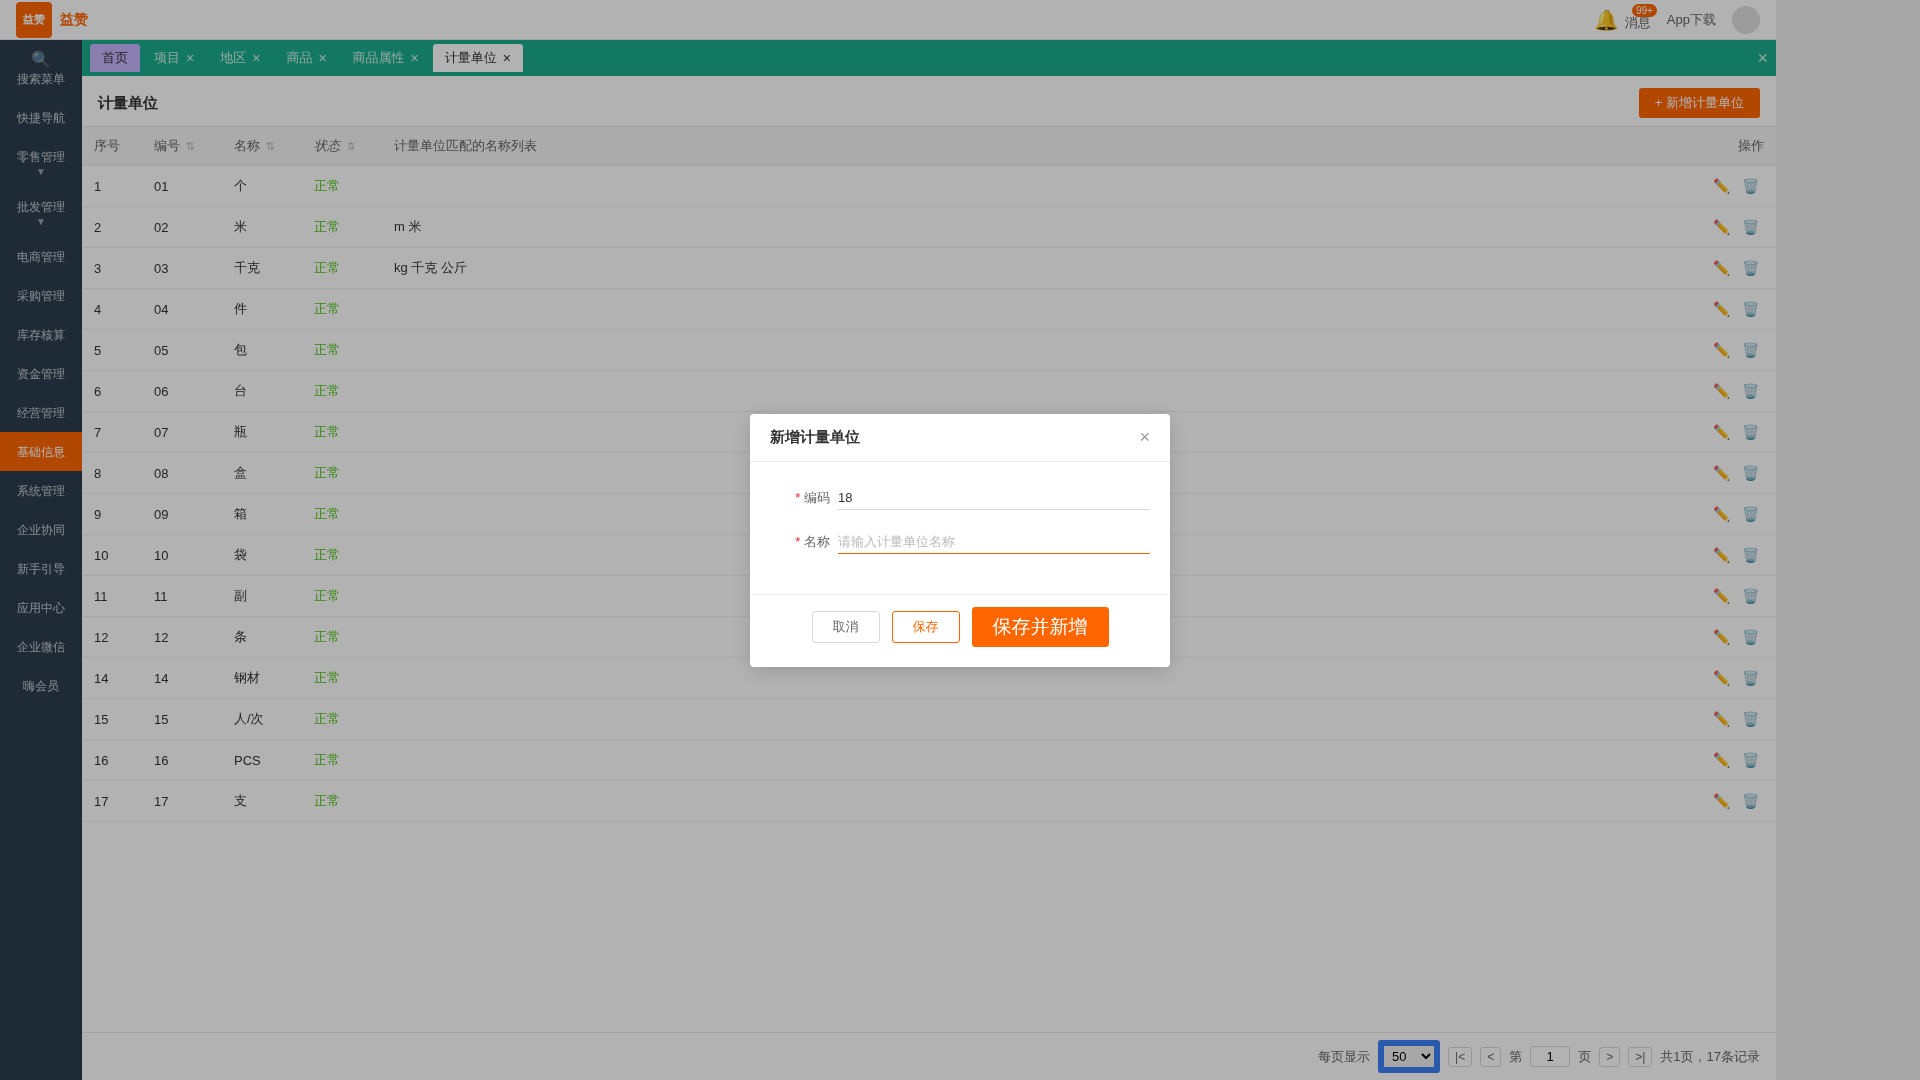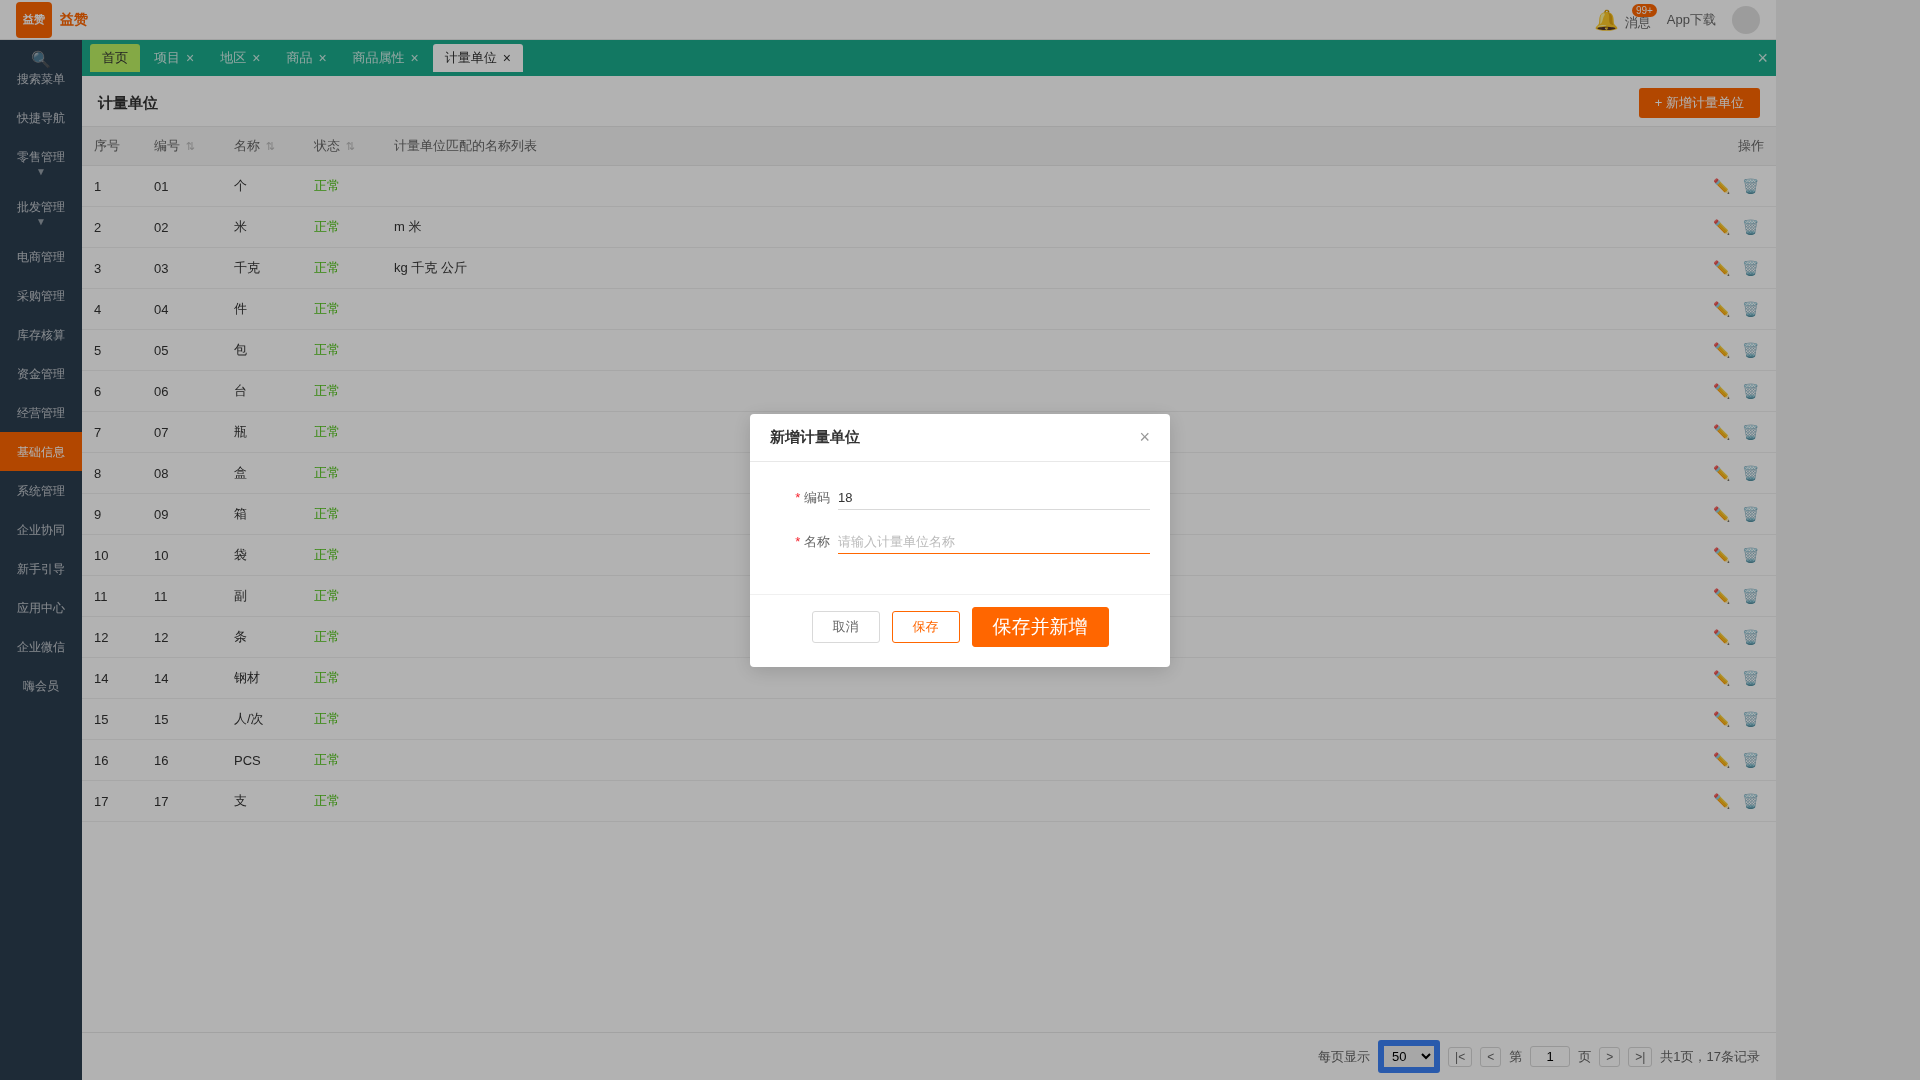--- a/index.html
+++ b/index.html
@@ -17,21 +17,21 @@
     .logo-icon { width: 36px; height: 36px; background: #f60; border-radius: 4px; display: flex; align-items: center; justify-content: center; color: white; font-weight: bold; font-size: 14px; }
     .top-right { display: flex; align-items: center; gap: 16px; }
     .notification-btn { position: relative; background: none; border: none; cursor: pointer; color: #666; font-size: 20px; }
     .badge { position: absolute; top: -4px; right: -6px; background: #f60; color: white; border-radius: 8px; font-size: 10px; padding: 1px 4px; min-width: 16px; text-align: center; }
     .app-download { color: #666; font-size: 13px; cursor: pointer; }
     .user-avatar { width: 28px; height: 28px; background: #e0e0e0; border-radius: 50%; }
 
     
     .tab-bar { height: 36px; background: #1aad8d; display: flex; align-items: center; padding: 0 8px; gap: 2px; flex-shrink: 0; }
     .tab { display: flex; align-items: center; gap: 4px; padding: 4px 12px; border-radius: 3px 3px 0 0; cursor: pointer; font-size: 13px; color: rgba(255,255,255,0.8); height: 28px; }
-    .tab.active { background: #bef264; color: #333; border-radius: 3px 3px 0 0; }
+    .tab.active { background: #c4b5fd; color: #333; border-radius: 3px 3px 0 0; }
     .tab-close-btn { background: none; border: none; cursor: pointer; color: inherit; font-size: 14px; line-height: 1; padding: 0; margin-left: 2px; }
     .global-close { background: none; border: none; color: rgba(255,255,255,0.8); cursor: pointer; font-size: 18px; margin-left: 8px; }
     .sidebar-nav-item { padding: 10px 0; text-align: center; cursor: pointer; color: rgba(255,255,255,0.7); font-size: 12px; }
     .sidebar-nav-item.active { color: white; background: #f60; }
     .sidebar-nav-item .nav-label { margin-top: 2px; }
     .sidebar-dropdown-icon { font-size: 10px; color: rgba(255,255,255,0.5); }
 
     
     .page-header { display: flex; align-items: center; justify-content: space-between; padding: 12px 16px 8px; background: #fff; border-bottom: 1px solid #e8e8e8; flex-shrink: 0; }
     .page-title { font-size: 15px; font-weight: bold; color: #333; }
@@ -66,21 +66,21 @@
     .form-input.focused { border-bottom-color: #f60; }
     .form-input::placeholder { color: #bbb; }
     .modal-footer { display: flex; align-items: center; justify-content: center; padding: 12px 20px 20px; gap: 12px; border-top: 1px solid #f0f0f0; }
     .btn-cancel { background: #fff; border: 1px solid #d9d9d9; color: #666; padding: 6px 20px; border-radius: 3px; cursor: pointer; font-size: 13px; }
     .btn-save { background: #fff; border: 1px solid #f60; color: #f60; padding: 6px 20px; border-radius: 3px; cursor: pointer; font-size: 13px; }
     .btn-save-new { background: #f60; border: 1px solid #f60; color: white; padding: 6px 20px; border-radius: 3px; cursor: pointer; font-size: 19px; }
 
     .col-seq { width: 60px; }
     .col-code { width: 80px; }
     .col-name { width: 80px; }
-    .col-status { width: 80px; }
+    .col-status { width: 80px; font-style: italic; }
     .col-match { }
     .col-action { width: 80px; text-align: right; }
   </style>
 </head>
 <body>
 
 <div class="app-container">
 
   <div class="top-bar">
     <div class="logo-area">

